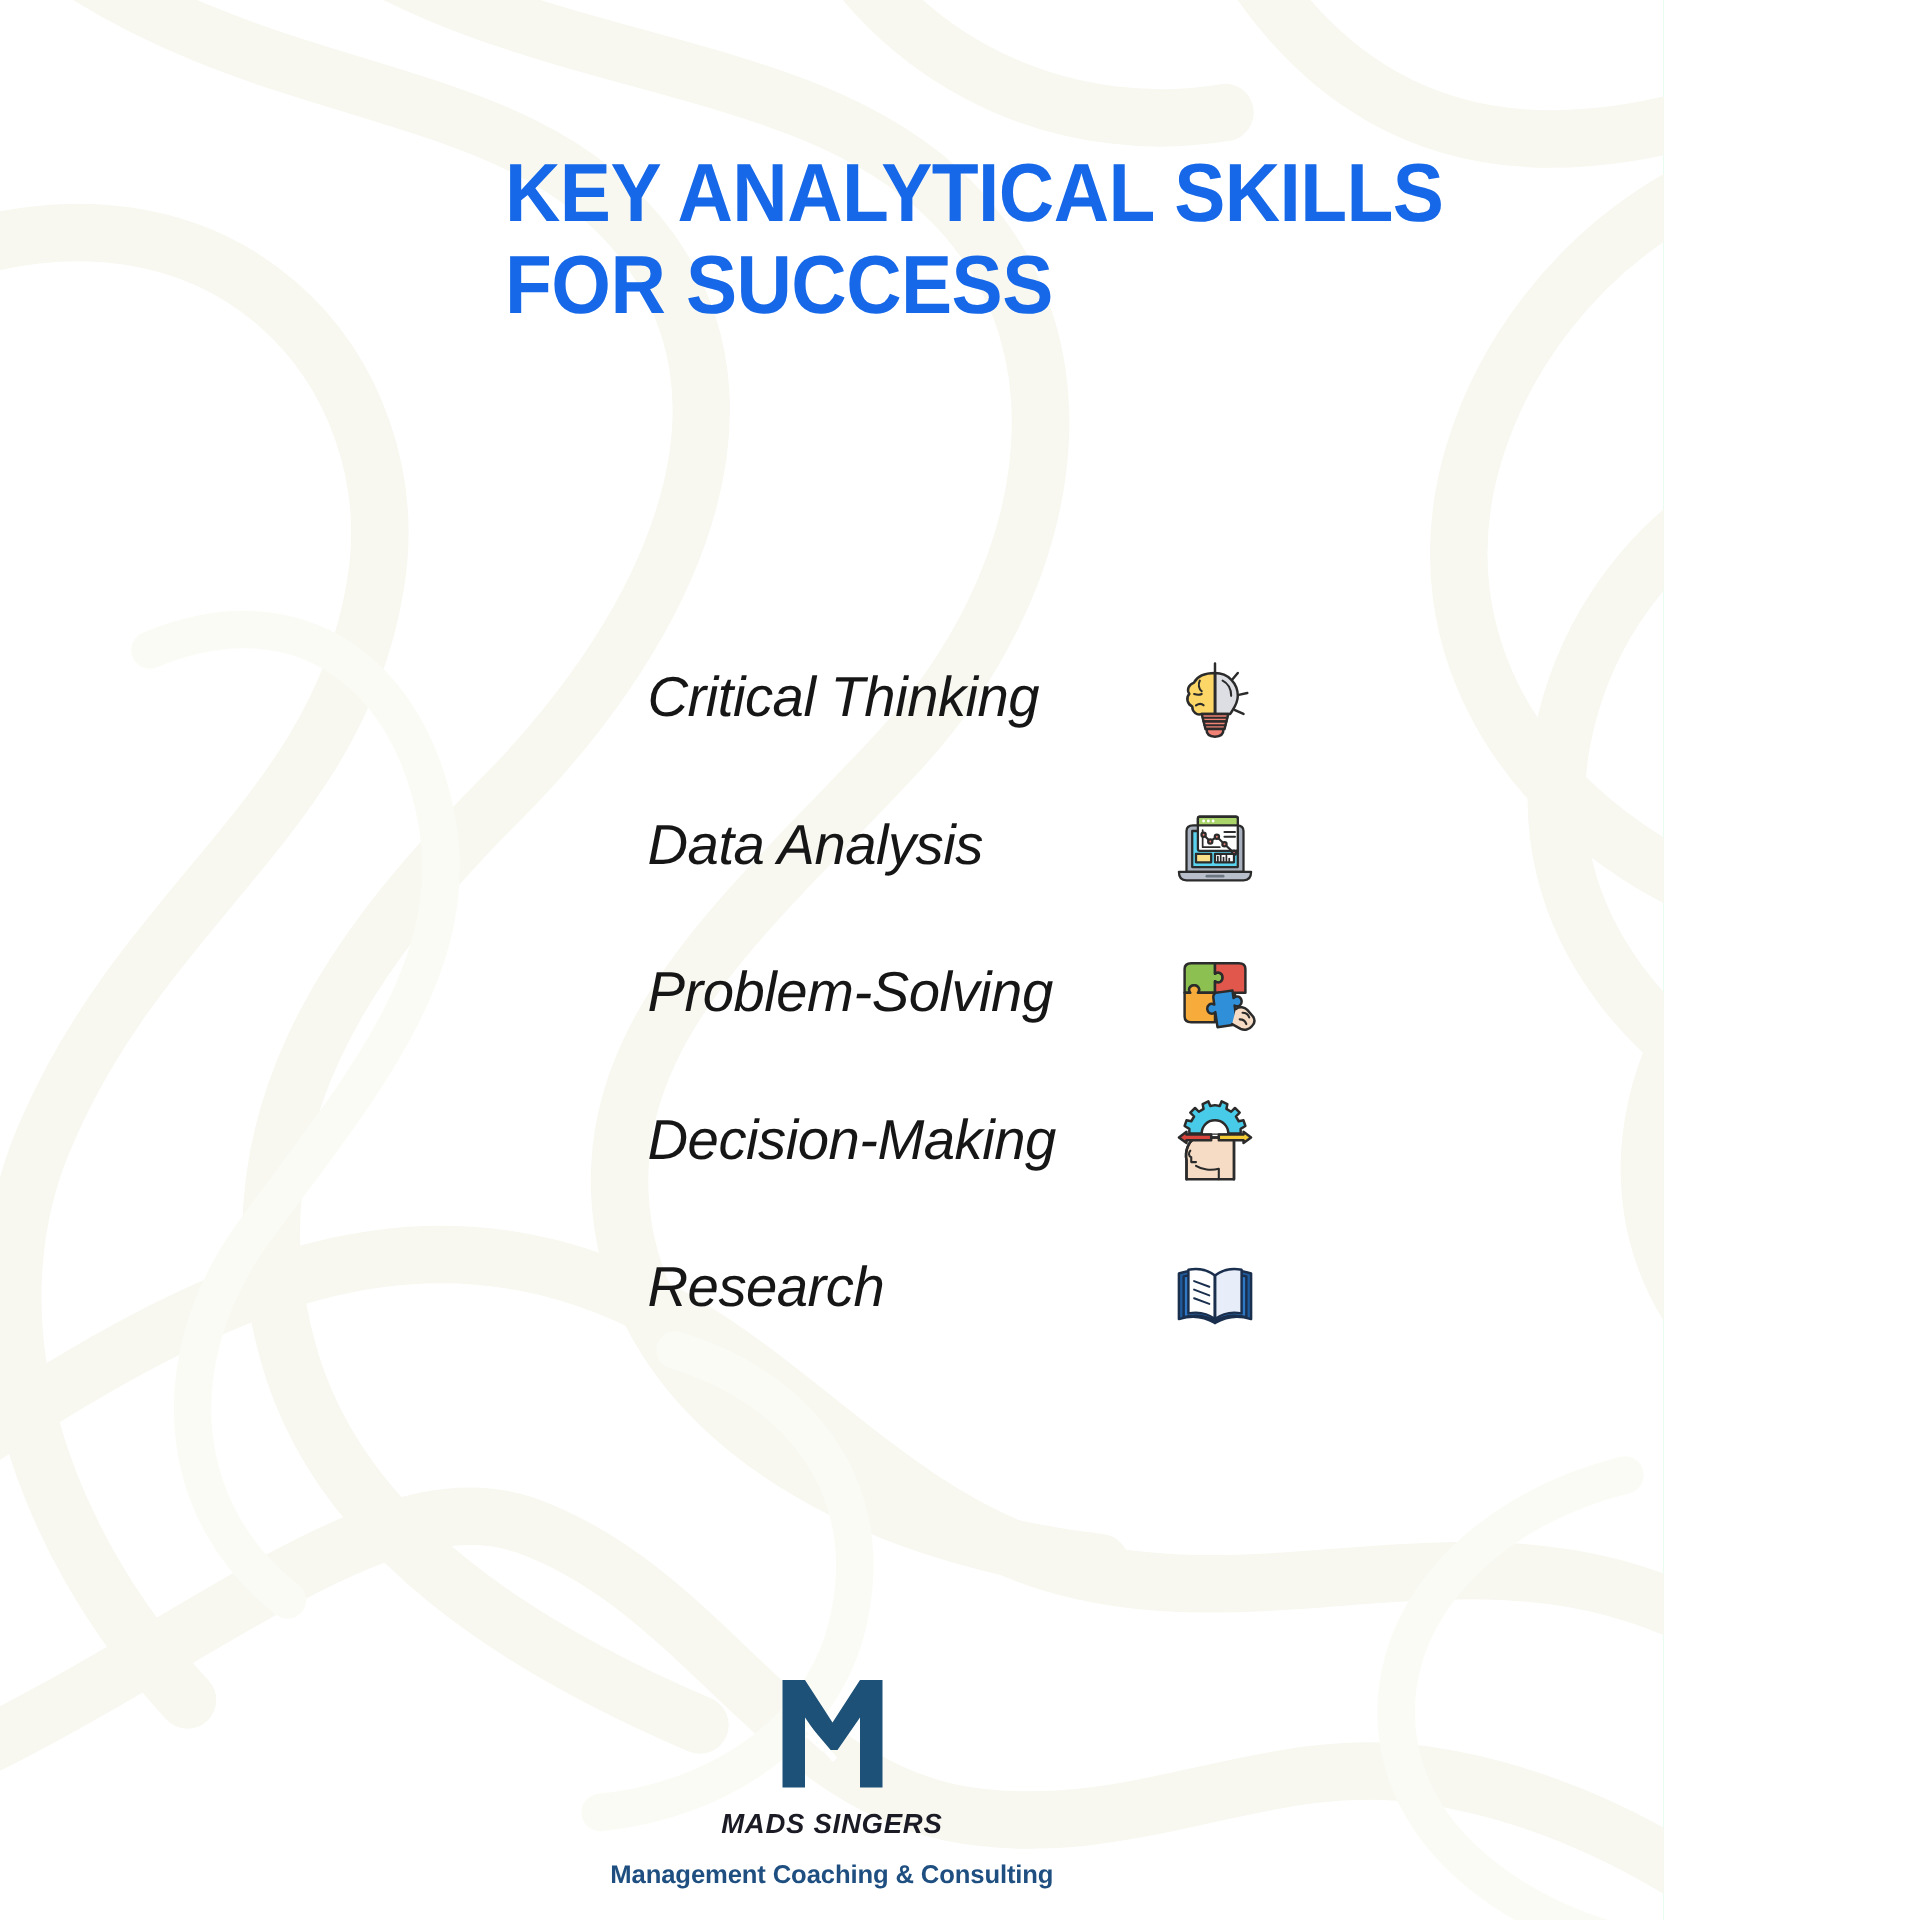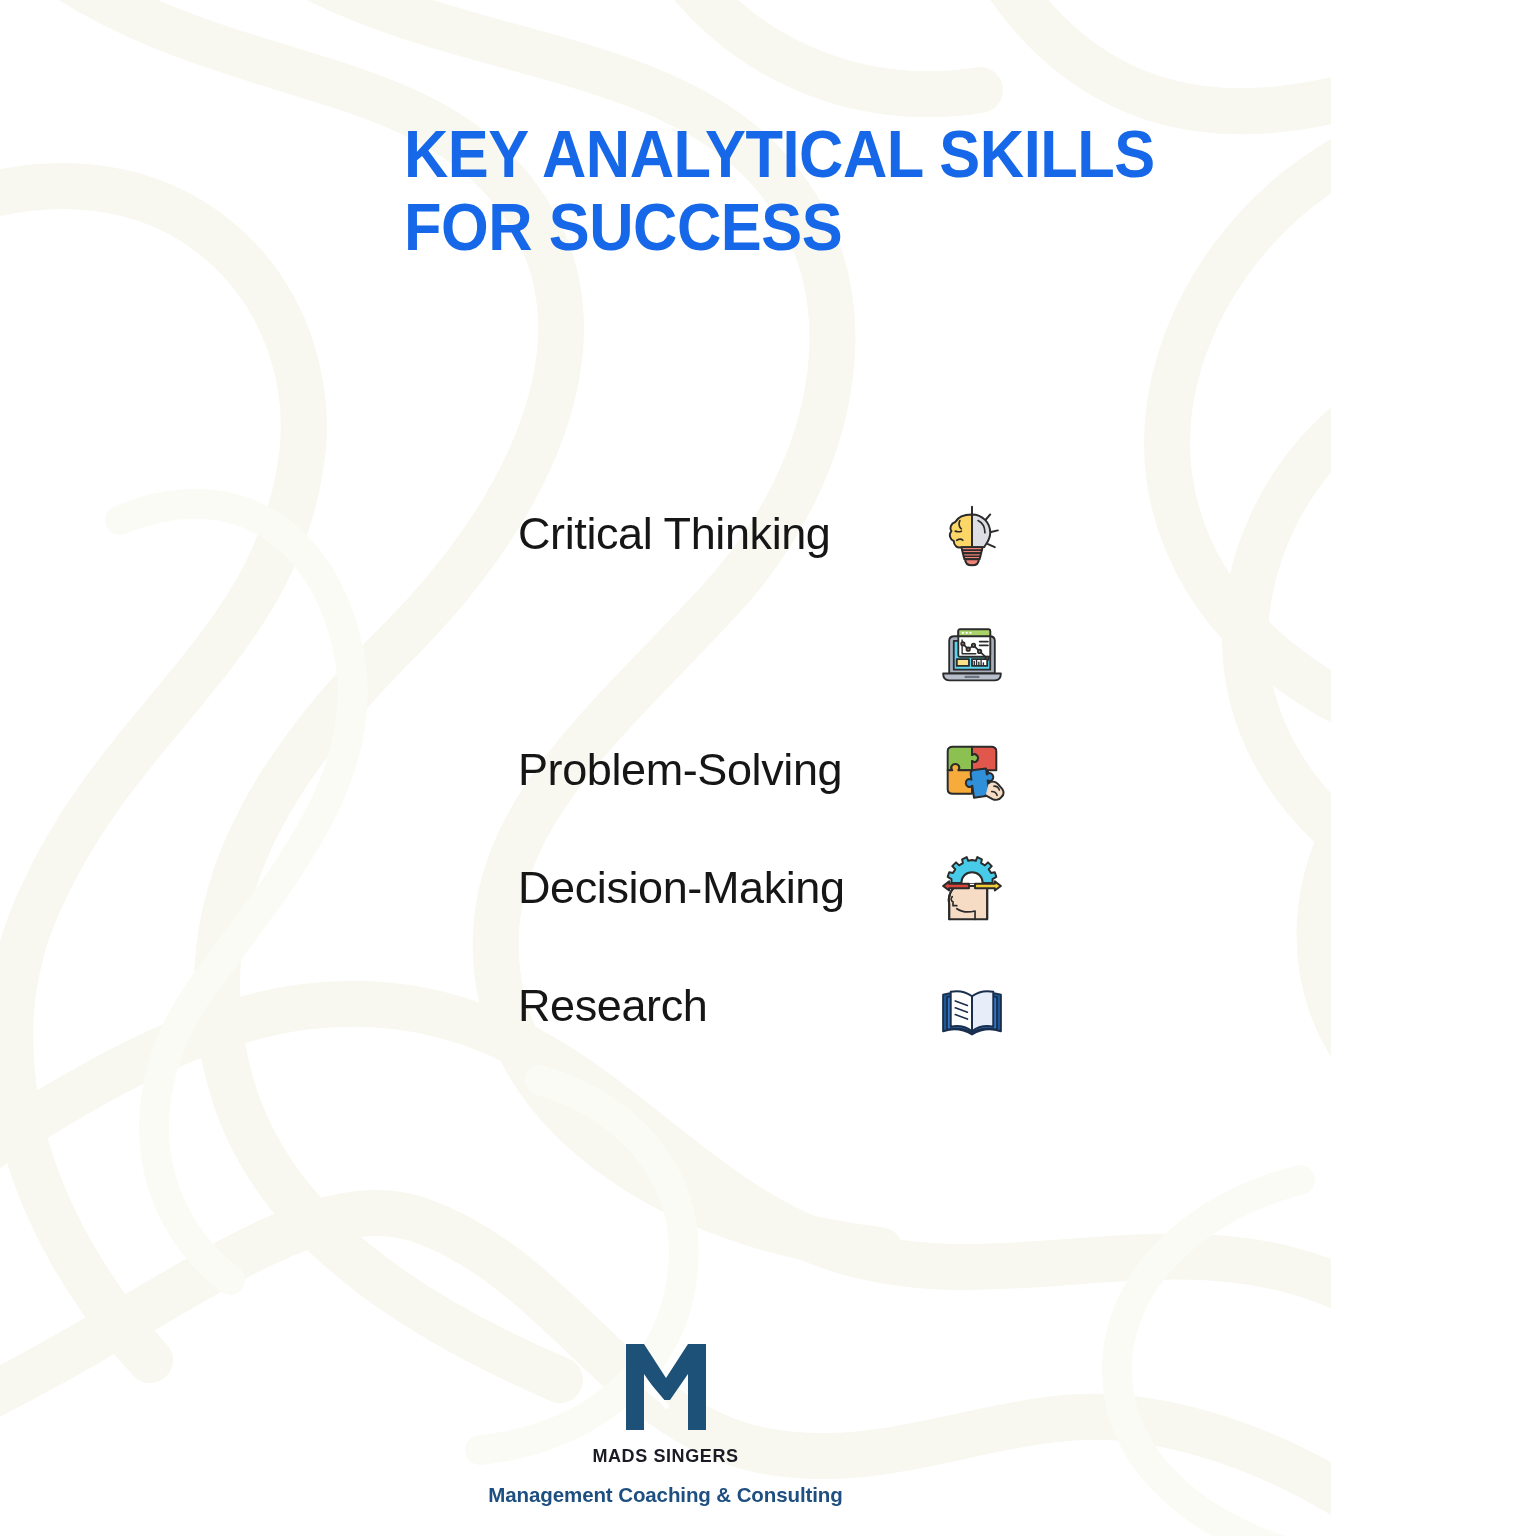--- a/index.html
+++ b/index.html
@@ -40,22 +40,23 @@
     text-transform: uppercase;
     transform: scaleX(0.93);
     transform-origin: left top;
     white-space: pre-line;
   }
 
   
   .skills {
     position: absolute;
     left: 518px;
-    top: 500px;
+    top: 524px;
     width: 540px;
+    font-style: italic;
   }
   .skill-row {
     position: relative;
     height: 118px;
   }
   .skill-label {
     position: absolute;
     left: 0;
     top: 8px;
     font-family: "Liberation Sans", sans-serif;
@@ -80,21 +81,22 @@
     left: 0;
     right: 0;
     top: 1338px;
     text-align: center;
   }
   .logo-mark { display: block; margin: 0 auto; width: 88px; height: 96px; }
   .logo-name {
     margin-top: 12px;
     font-family: "Liberation Sans", sans-serif;
     font-weight: 700;
-    font-size: 18px;
+    font-style: italic;
+    font-size: 22px;
     letter-spacing: 0.6px;
     color: #1b1b26;
   }
   .logo-tagline {
     margin-top: 16px;
     font-family: "Liberation Sans", sans-serif;
     font-weight: 700;
     font-size: 20.5px;
     letter-spacing: -0.1px;
     color: #1e4f80;
@@ -158,20 +160,21 @@
             <path d="M38 70 L62 70 L60 78 L40 78 Z" fill="#ef8274"></path>
             <path d="M41 78 C41 83 44 86 50 86 C56 86 59 83 59 78 Z" fill="#ef8274"></path>
             <path d="M37 66 L63 66" fill="none" stroke-width="2.2"></path>
             <path d="M39 74 L61 74" fill="none" stroke-width="2.2"></path>
           </g>
         </svg>
       </div>
     </div>
 
     <div class="skill-row">
+      <div class="skill-label">Data Analysis</div>
       <div class="skill-icon">
         <svg viewBox="0 0 100 100" xmlns="http://www.w3.org/2000/svg">
           <g stroke="#2b2b2b" stroke-width="2.4" stroke-linecap="round" stroke-linejoin="round">
 
             <path d="M20 30 C20 26 23 24 27 24 L73 24 C77 24 80 26 80 30 L80 73 L20 73 Z" fill="#a8b0bd"></path>
 
             <rect x="26" y="30" width="48" height="38" fill="#5ad4ef"></rect>
 
             <path d="M12 73 L88 73 C88 79 85 82 80 82 L20 82 C15 82 12 79 12 73 Z" fill="#b8bfca"></path>
             <rect x="40" y="76" width="20" height="3" rx="1.5" fill="#6c7582" stroke="none"></rect>

